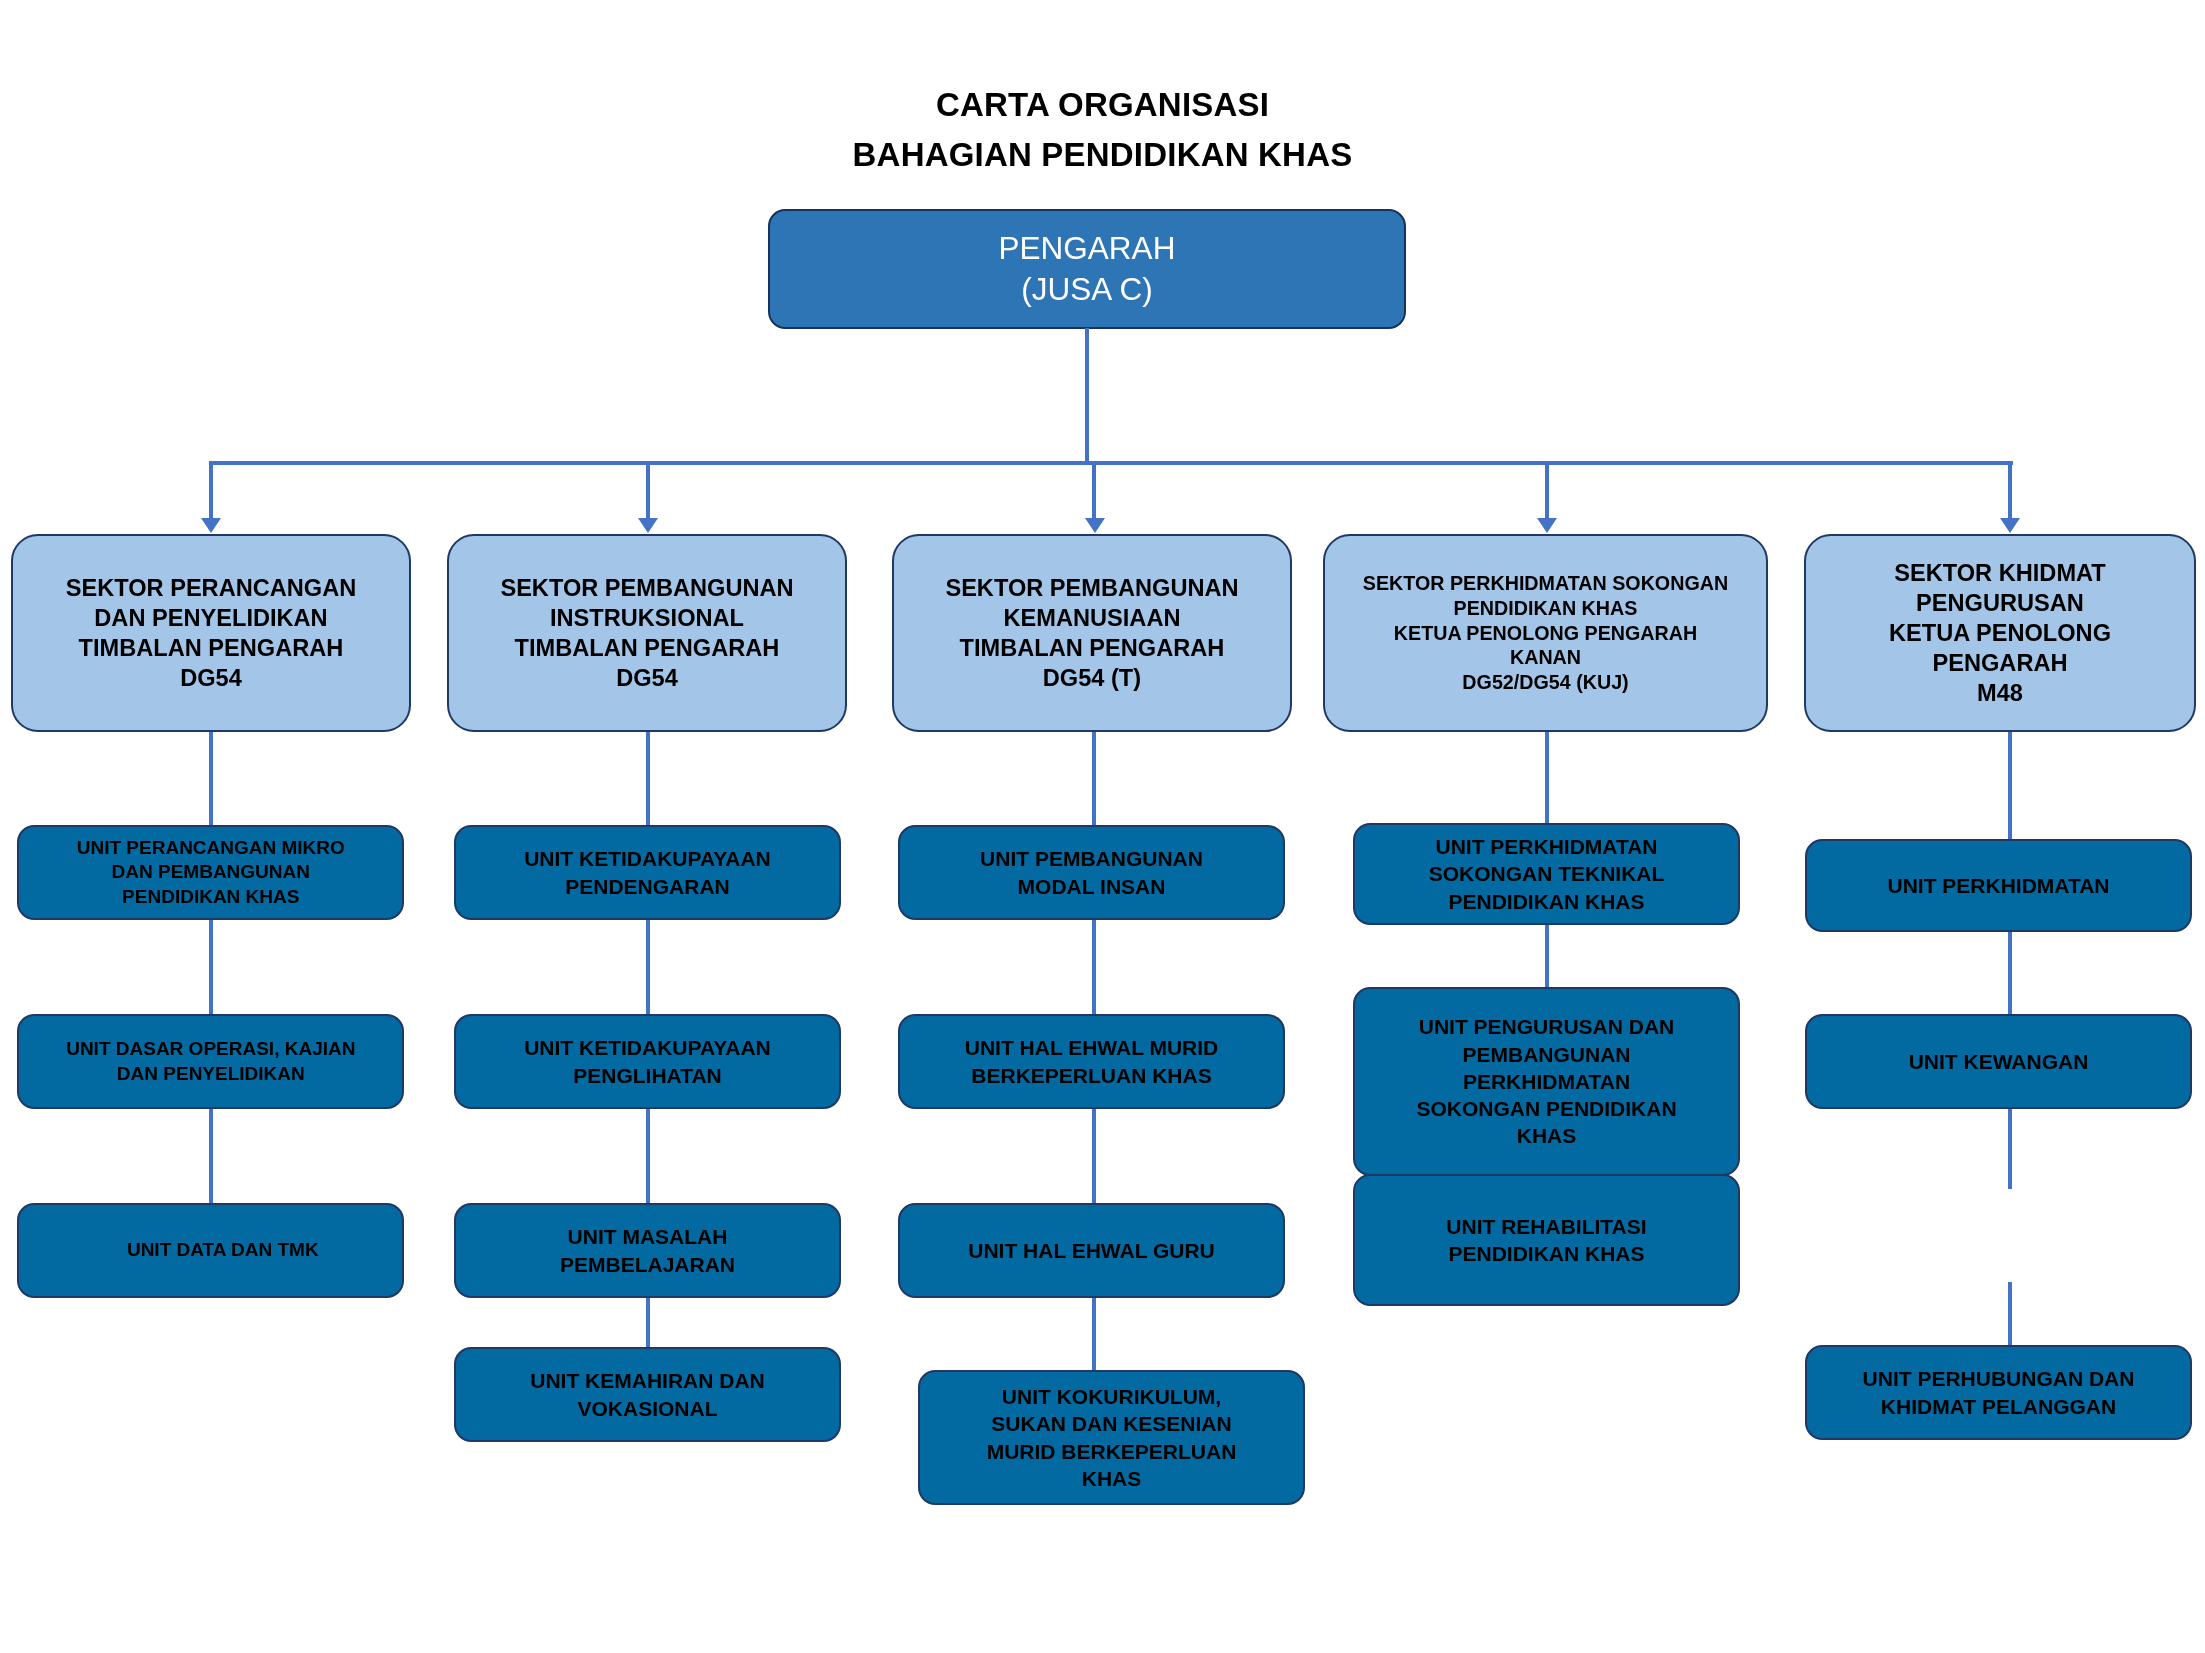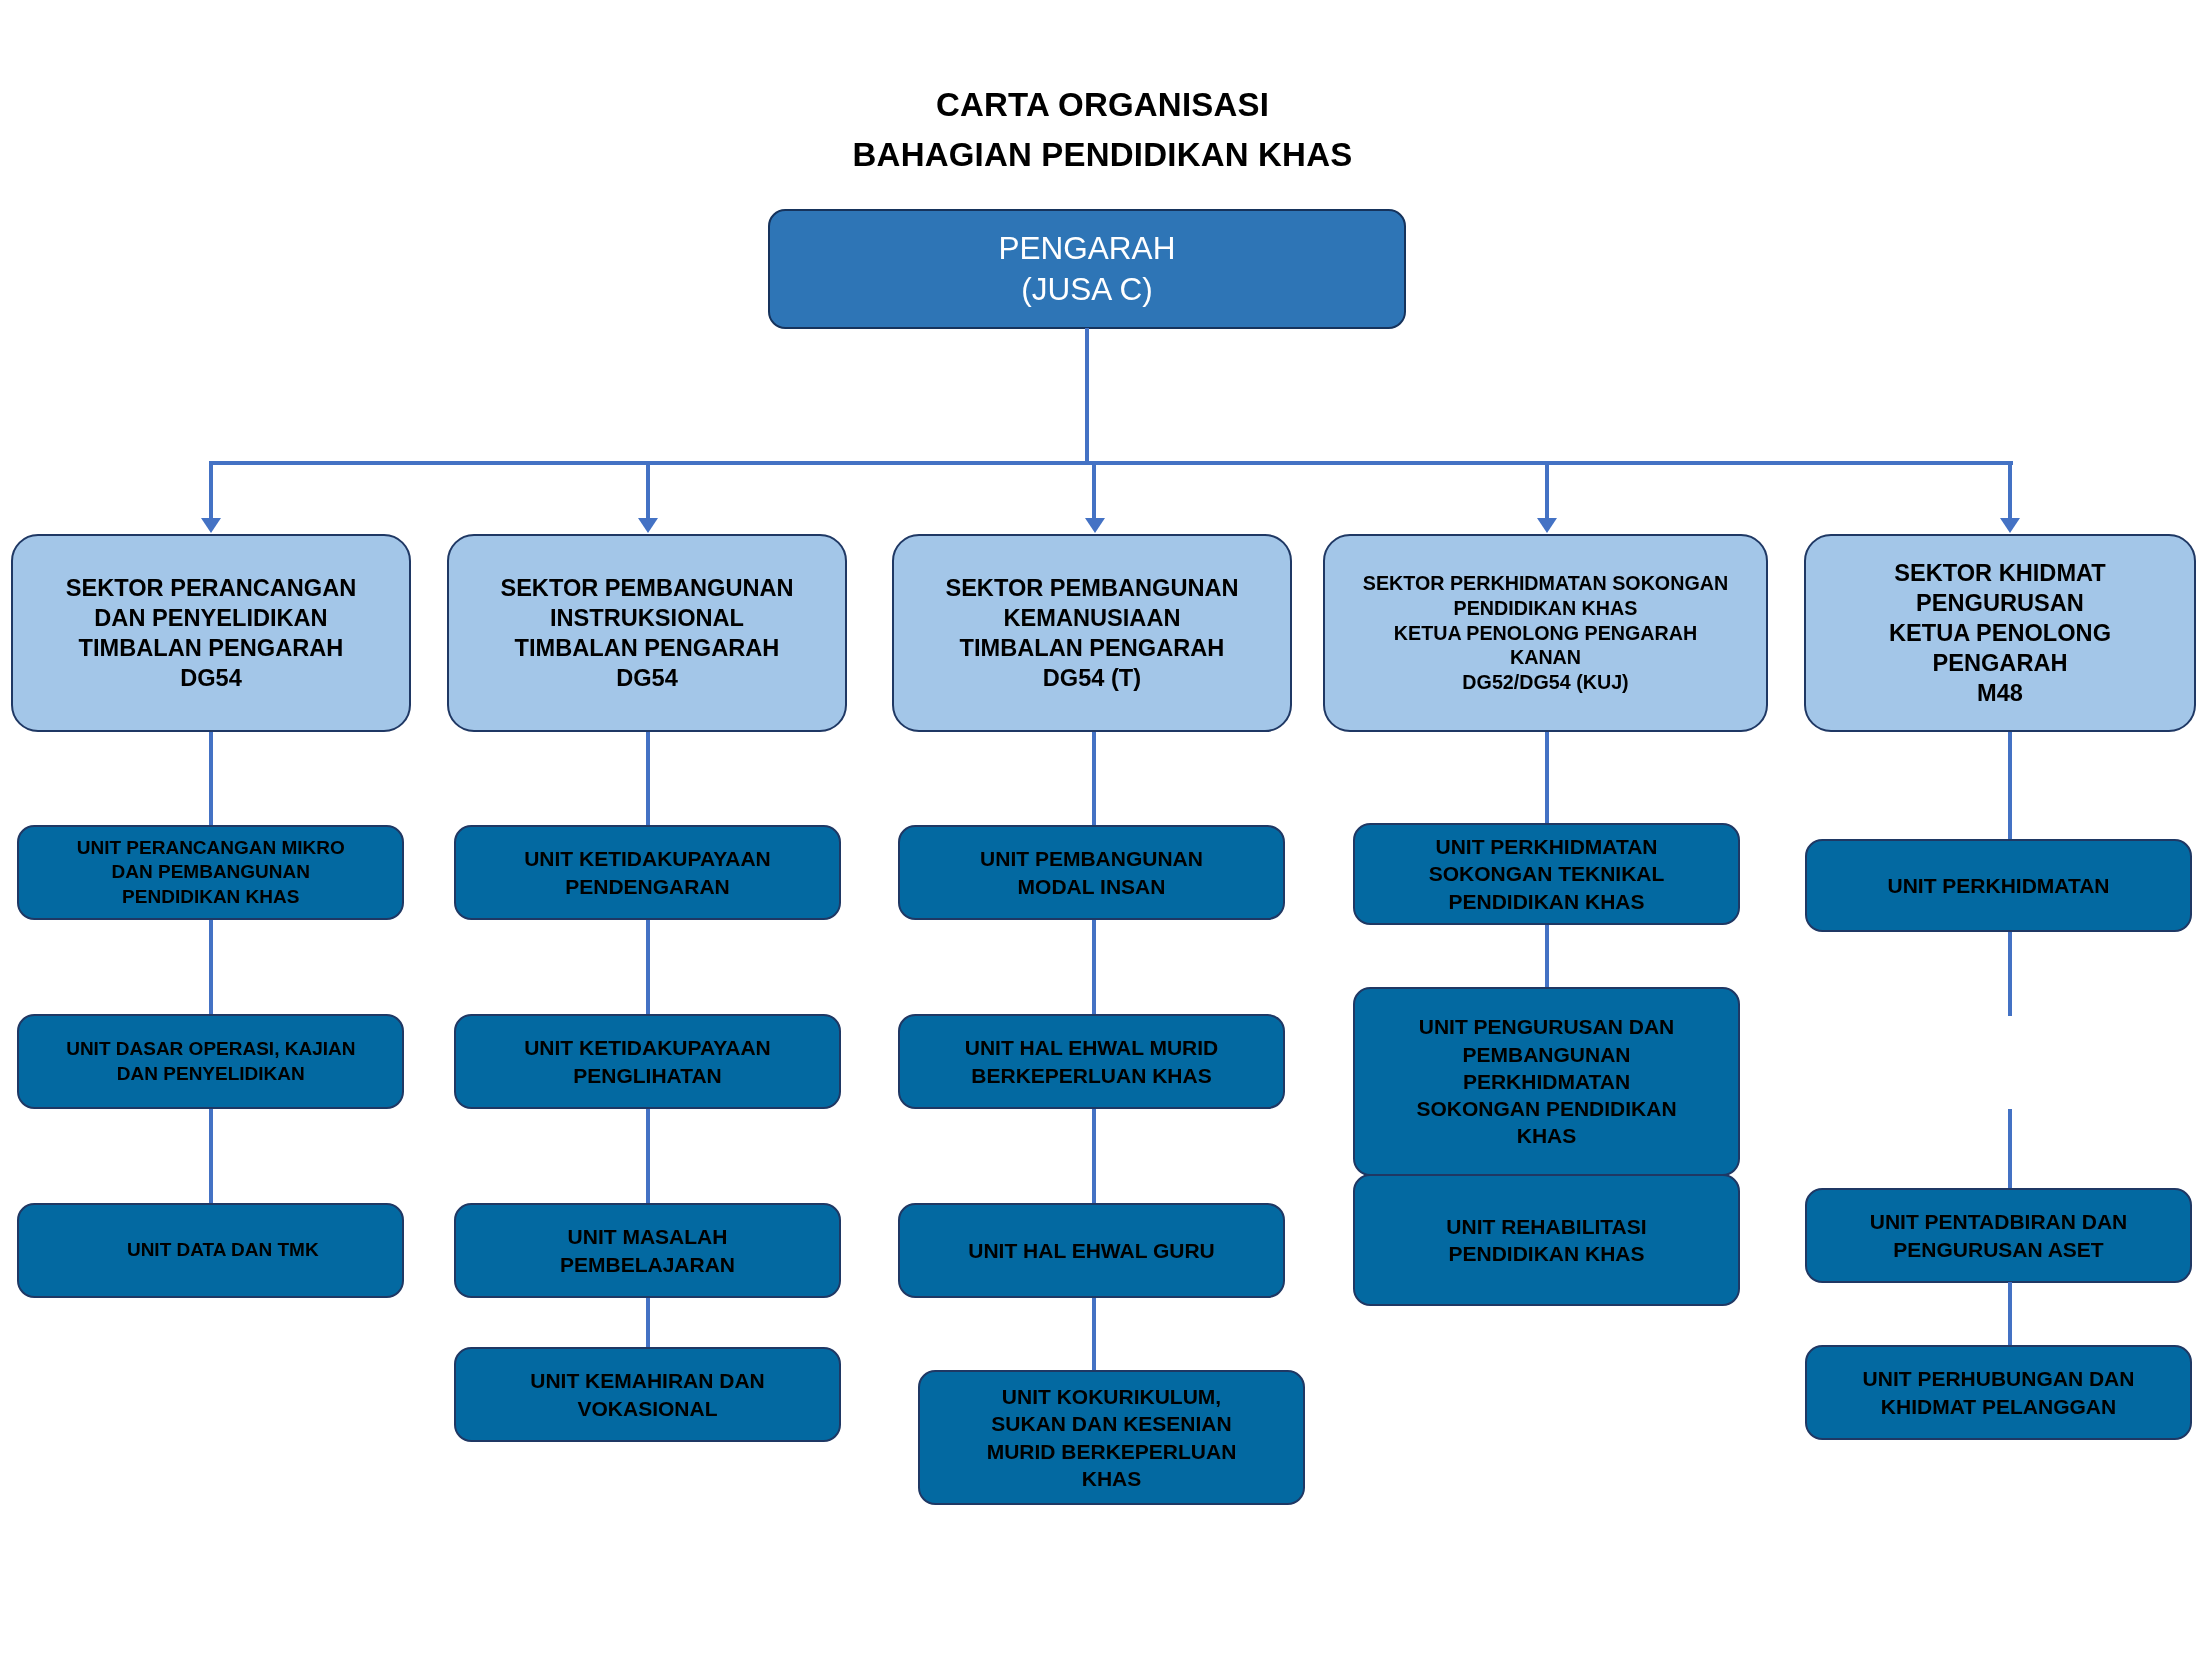--- a/index.html
+++ b/index.html
@@ -230,26 +230,25 @@
 PENGARAH
 M48</span>
   </div>
   <div class="vline" style="left:2008px;top:732px;height:109px;"></div>
 
   <div class="node unit" style="left:1805px;top:839px;width:387px;height:93px;">
     <span class="txt">UNIT PERKHIDMATAN</span>
   </div>
   <div class="vline" style="left:2008px;top:932px;height:84px;"></div>
 
+  <div class="node unit" style="left:1805px;top:1014px;width:387px;height:95px;">
+    <span class="txt">UNIT KEWANGAN</span>
+  </div>
   <div class="vline" style="left:2008px;top:1109px;height:80px;"></div>
 
-  <div class="node unit" style="left:1805px;top:1188px;width:387px;height:95px;">
-    <span class="txt">UNIT PENTADBIRAN DAN
-PENGURUSAN ASET</span>
-  </div>
   <div class="vline" style="left:2008px;top:1282px;height:65px;"></div>
 
   <div class="node unit" style="left:1805px;top:1345px;width:387px;height:95px;">
     <span class="txt">UNIT PERHUBUNGAN DAN
 KHIDMAT PELANGGAN</span>
   </div>
 
 </div>
 
 

